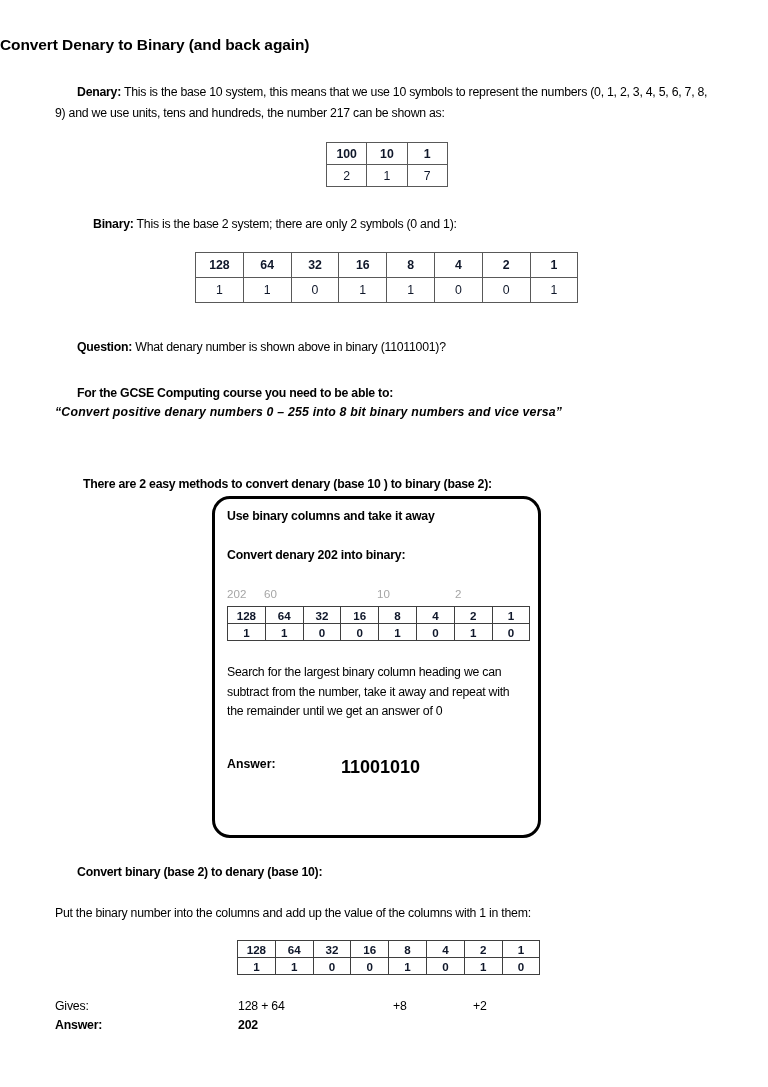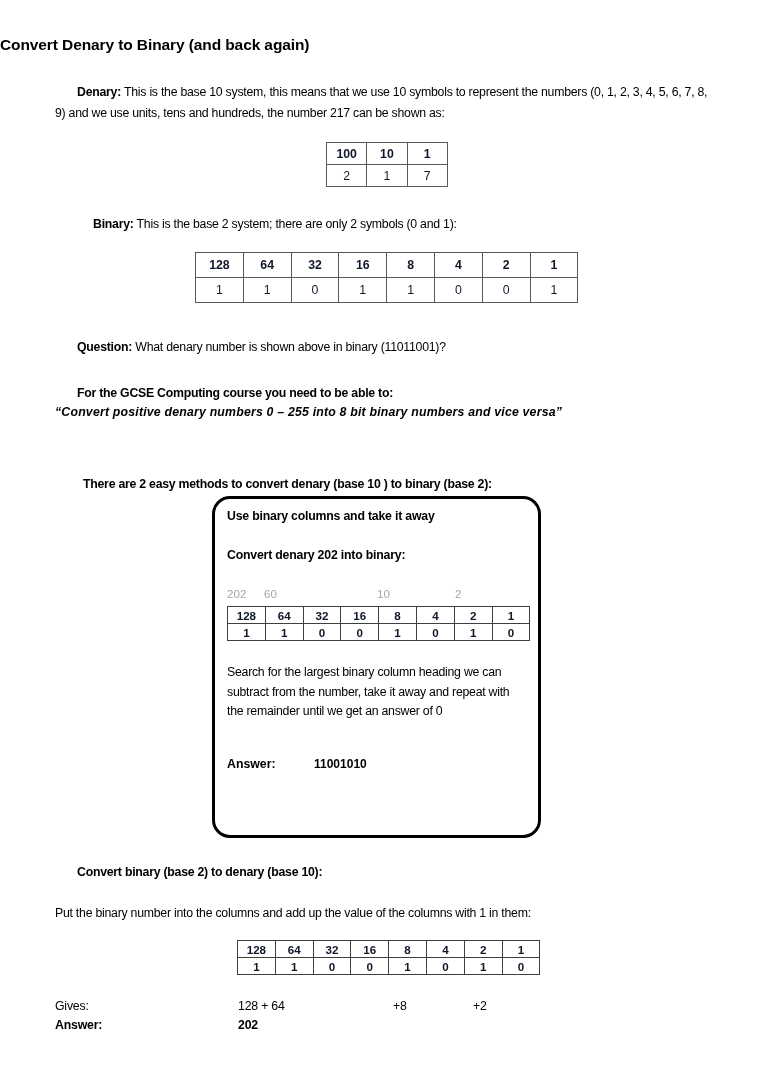--- a/index.html
+++ b/index.html
@@ -144,23 +144,23 @@
   
   #box-answer-label {
     position: absolute;
     left: 227px;
     top: 757px;
     font-size: 12.3px;
     font-weight: bold;
   }
   #box-answer-value {
     position: absolute;
-    left: 314px;
+    left: 341px;
     top: 757px;
-    font-size: 12px;
+    font-size: 18px;
     font-weight: bold;
   }
 
   
   .bottom-line {
     position: absolute;
     font-size: 12.3px;
     letter-spacing: -0.2px;
   }
   #gives-label  { left: 55px;  top: 999px; }

